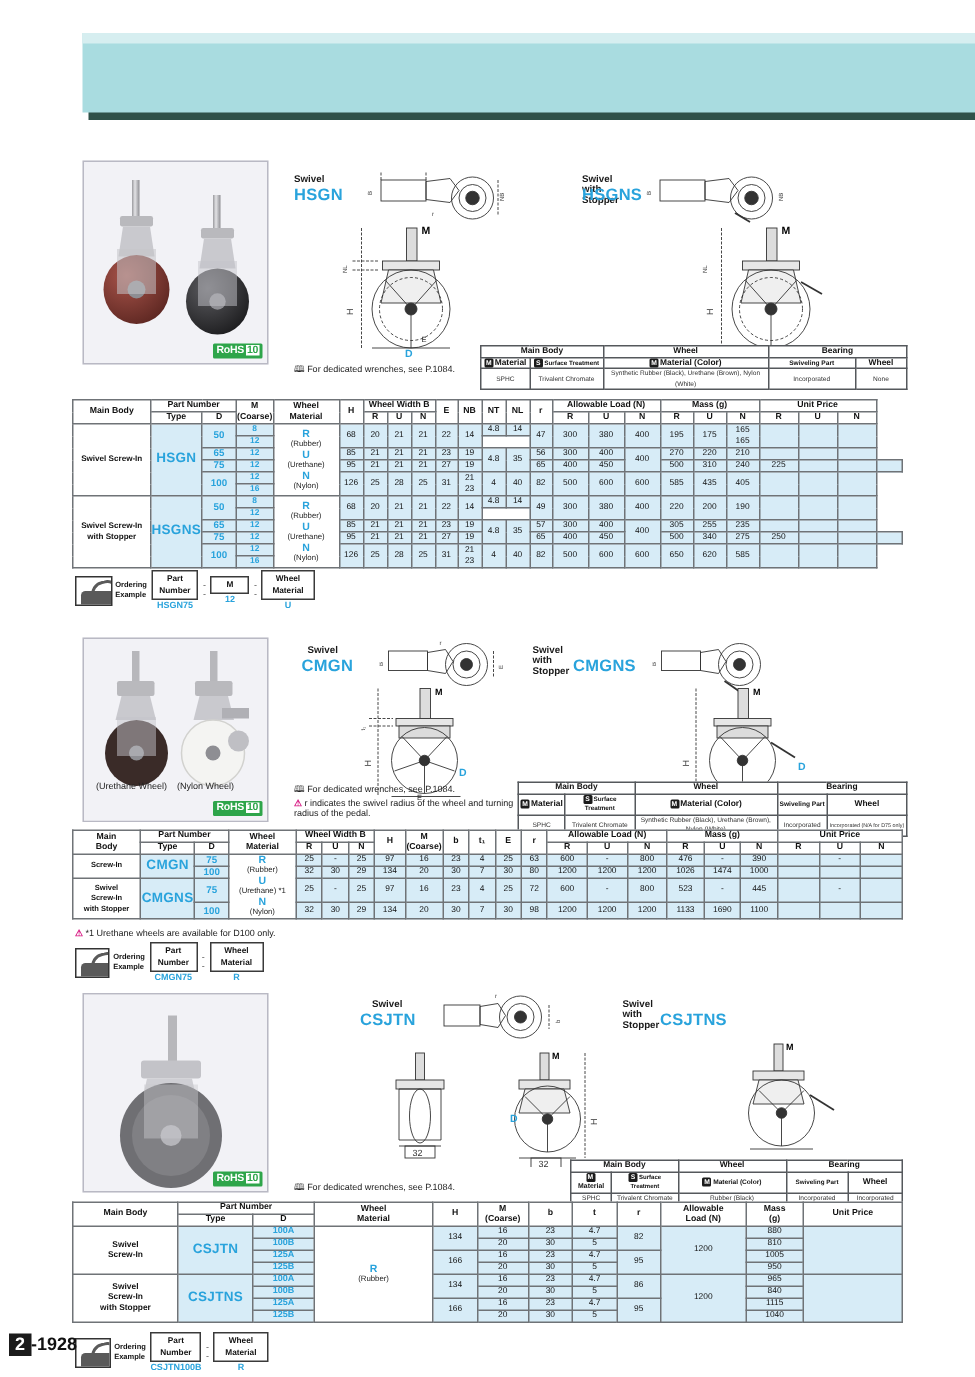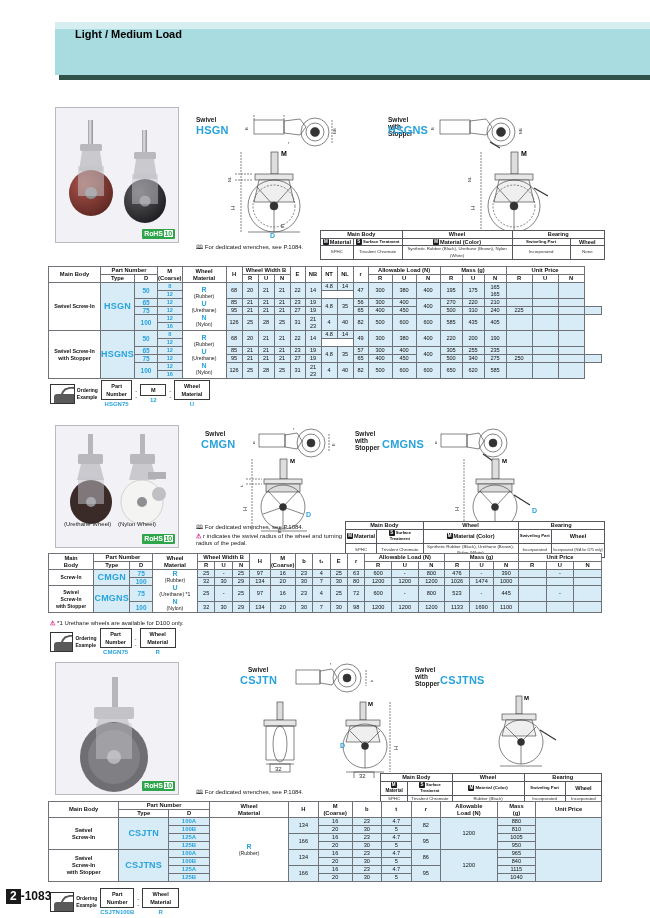--- a/index.html
+++ b/index.html
@@ -117,21 +117,20 @@
   .dwg { position:absolute; }
   .dwg svg { display:block; }
 </style>
 </head>
 <body>
 
 <div class="banner-wrap">
   <div class="banner-shadow"></div>
   <div class="banner">
     <div class="banner-fade"></div>
-    <h2>Light / Medium Load</h2>
   </div>
 </div>
 
 <div class="sec" style="left:0;top:0;">
 
   <div class="photo-box" style="left:55px;top:107px;width:124px;height:136px;">
     <svg width="124" height="136" viewBox="0 0 124 136">
       <defs>
         <linearGradient id="g1" x1="0" y1="0" x2="1" y2="0">
           <stop offset="0" stop-color="#9a9a9e"></stop>
@@ -1075,14 +1074,14 @@
         <div>
           <div class="obox">Wheel Material</div>
           <div class="oval">R</div>
         </div>
       </div>
     </div>
   </div>
 </div>
 
 <div class="pg">
-  <span class="blk">2</span><span>-1083</span>
+  <span class="blk">2</span><span>-1928</span>
 </div>
 
 </body></html>

